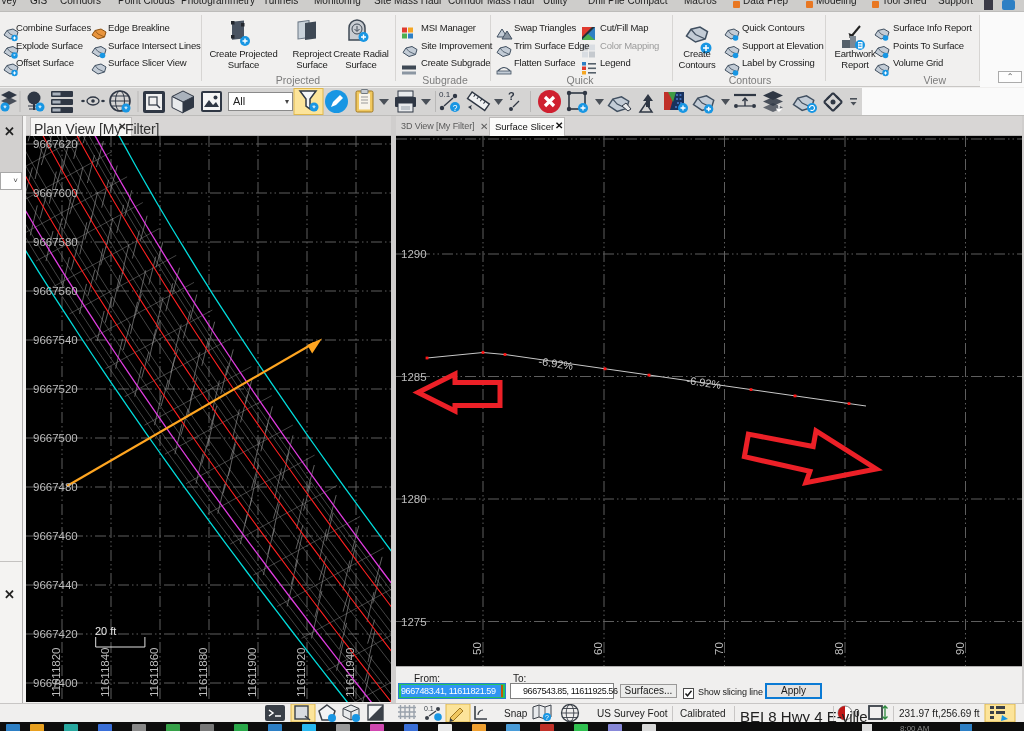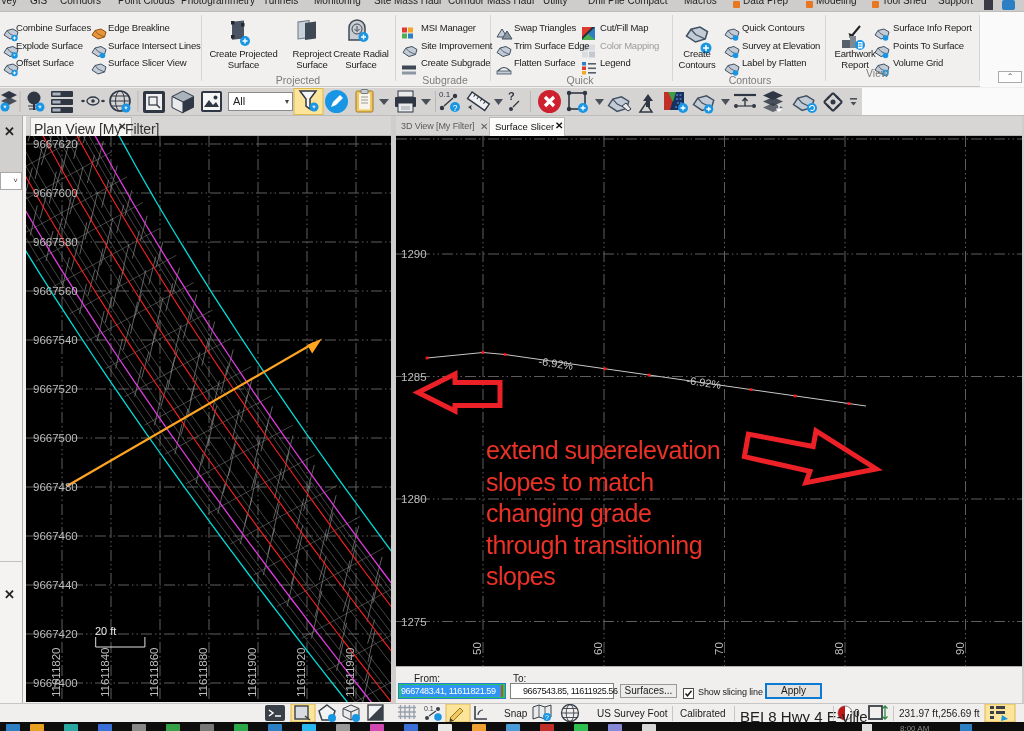--- a/index.html
+++ b/index.html
@@ -182,22 +182,22 @@
             <circle cx="11.5" cy="11" r="2.8" fill="#1896e3"></circle>
           </g>
           <g transform="translate(724,50) scale(1.0)">
             <polygon points="1,8 4,3.5 10,2 15,5 13.5,10 7,12" fill="#c3ccd6" stroke="#404f60" stroke-width="1"></polygon>
             <polyline points="4,3.5 7,7 13.5,10 M7,7 1,8 M7,7 10,2" fill="none" stroke="#404f60" stroke-width="0.8"></polyline>
             <circle cx="11.5" cy="11" r="2.8" fill="#1896e3"></circle>
           </g>
         </svg></div>
       <div class="abs t11" style="left:667px;top:37px;width:60px;text-align:center;line-height:10.5px">Create<br>Contours</div>
       <div class="abs t11" style="left:742px;top:10px">Quick Contours</div>
-      <div class="abs t11" style="left:742px;top:27.5px">Survey at Elevation</div>
-      <div class="abs t11" style="left:742px;top:45px">Label by Flatten</div>
+      <div class="abs t11" style="left:742px;top:27.5px">Support at Elevation</div>
+      <div class="abs t11" style="left:742px;top:45px">Label by Crossing</div>
       <div class="abs glab" style="left:710px;top:62px;width:80px;text-align:center">Contours</div>
       <div class="abs" style="left:0;top:0"><svg width="980" height="72" viewBox="0 0 980 72" style="">
           <g transform="translate(842,14)">
             <path d="M18 0 L8 12" stroke="#222" stroke-width="2"></path>
             <path d="M8 12 l-1.5 -5 5.5 2 Z" fill="#222"></path>
             <rect x="0" y="14" width="12" height="8" fill="#55606a"></rect>
             <rect x="8" y="10" width="6" height="12" fill="#7d8893"></rect>
             <circle cx="18" cy="19" r="5" fill="#1896e3"></circle>
             <rect x="16" y="16" width="4.5" height="6.5" fill="#fff"></rect>
             <path d="M16.5 17.5h3M16.5 19h3M16.5 20.5h3" stroke="#1896e3" stroke-width="0.8"></path>
@@ -216,21 +216,21 @@
             <polygon points="1,8 4,3.5 10,2 15,5 13.5,10 7,12" fill="#c3ccd6" stroke="#404f60" stroke-width="1"></polygon>
             <polyline points="4,3.5 7,7 13.5,10 M7,7 1,8 M7,7 10,2" fill="none" stroke="#404f60" stroke-width="0.8"></polyline>
             <circle cx="11.5" cy="11" r="3.2" fill="#1896e3"></circle>
             <path d="M9.9 11h3.2M11.5 9.4v3.2" stroke="#fff" stroke-width="1"></path>
           </g>
         </svg></div>
       <div class="abs t11" style="left:825px;top:37px;width:60px;text-align:center;line-height:10.5px">Earthwork<br>Report</div>
       <div class="abs t11" style="left:893px;top:10px">Surface Info Report</div>
       <div class="abs t11" style="left:893px;top:27.5px">Points To Surface</div>
       <div class="abs t11" style="left:893px;top:45px">Volume Grid</div>
-      <div class="abs glab" style="left:866px;top:55px;width:80px;text-align:left">View</div>
+      <div class="abs glab" style="left:866px;top:62px;width:80px;text-align:right">View</div>
       <div class="abs" style="left:980px;top:0;width:44px;height:75px;background:#fafafa"></div>
       <div class="abs" style="left:998px;top:59px;width:24px;height:12px;background:#fdfdfd;border:1px solid #ababab;text-align:center;font-size:8px;color:#444;line-height:10px">⌃</div>
     </div>
     <div class="abs" style="left:0;top:88px;width:1024px;height:28px;background:#d5d4d3;border-bottom:1px solid #bdbcba">
       <div class="abs" style="left:862px;top:0;width:162px;height:27px;background:#fafafa"></div>
       <div class="abs" style="left:0;top:0"><svg width="1024" height="27" viewBox="0 0 1024 27" style="">
           <g transform="translate(1,3)">
             <path d="M8 0 L16 4 8 8 0 4Z" fill="#2f3744"></path>
             <path d="M8 6 L16 10 8 14 0 10Z" fill="#2f3744" opacity="0.85"></path>
             <circle cx="4" cy="16" r="4.5" fill="#1896e3"></circle>
@@ -766,21 +766,20 @@
           <rect x="207.6" y="231.4" width="2.8" height="2.8" fill="#ff1414"></rect>
           <rect x="251.6" y="237.7" width="2.8" height="2.8" fill="#ff1414"></rect>
           <rect x="353.6" y="252.2" width="2.8" height="2.8" fill="#ff1414"></rect>
           <rect x="397.6" y="258.5" width="2.8" height="2.8" fill="#ff1414"></rect>
           <rect x="451.6" y="266.20000000000005" width="2.8" height="2.8" fill="#ff1414"></rect>
           <text x="0" y="0" transform="translate(142,229) rotate(8)" font-family="Liberation Sans, sans-serif" font-size="11" fill="#c8c8c8">-6.92%</text>
           <text x="0" y="0" transform="translate(290,248) rotate(8)" font-family="Liberation Sans, sans-serif" font-size="11" fill="#c8c8c8">-6.92%</text>
           <polygon points="22,256.5 59,238 59,246.5 104,246.5 104,269.5 59,269.5 59,275" fill="none" stroke="#ec2027" stroke-width="5"></polygon>
           <polygon points="352.4,298.1 417.2,310.5 420.0,294.8 480.3,332.9 409.8,346.8 413.9,335.4 348.4,320.7" fill="none" stroke="#ec2027" stroke-width="5"></polygon>
         </svg>
-        <div class="abs" style="left:90px;top:299px;font-size:25px;letter-spacing:-0.5px;line-height:31.5px;color:#ec3126;white-space:nowrap">extend superelevation<br>slopes to match<br>changing grade<br>through transitioning<br>slopes</div>
       </div>
       <div class="abs" style="left:0;top:550px;width:628px;height:37px;background:#f0efee;border-top:1px solid #b0aead">
         <div class="abs" style="left:18px;top:6px;font-size:10px;color:#1a1a1a">From:</div>
         <div class="abs" style="left:2px;top:15.5px;width:108px;height:16px;background:#22c55e;border:1px solid #2b7cd3">
           <div class="abs" style="left:2px;top:1px;width:100px;height:12px;background:#3095f2;color:#fff;font-size:9px;letter-spacing:-0.4px;line-height:12px;white-space:nowrap">9667483.41, 11611821.59</div>
           <div class="abs" style="left:102px;top:1px;width:1.5px;height:12px;background:#c05a00"></div>
         </div>
         <div class="abs" style="left:117px;top:6px;font-size:10px;color:#1a1a1a">To:</div>
         <div class="abs" style="left:114px;top:15.5px;width:104px;height:16px;background:#fff;border:1px solid #808080;font-size:9px;letter-spacing:-0.4px;color:#111;line-height:14px;padding-left:12px;white-space:nowrap">9667543.85, 11611925.56</div>
         <div class="abs" style="left:224px;top:16.5px;width:57px;height:14.5px;background:#ececeb;border:1px solid #9a9998;font-size:10px;color:#1a1a1a;text-align:center;line-height:12.5px">Surfaces...</div>

